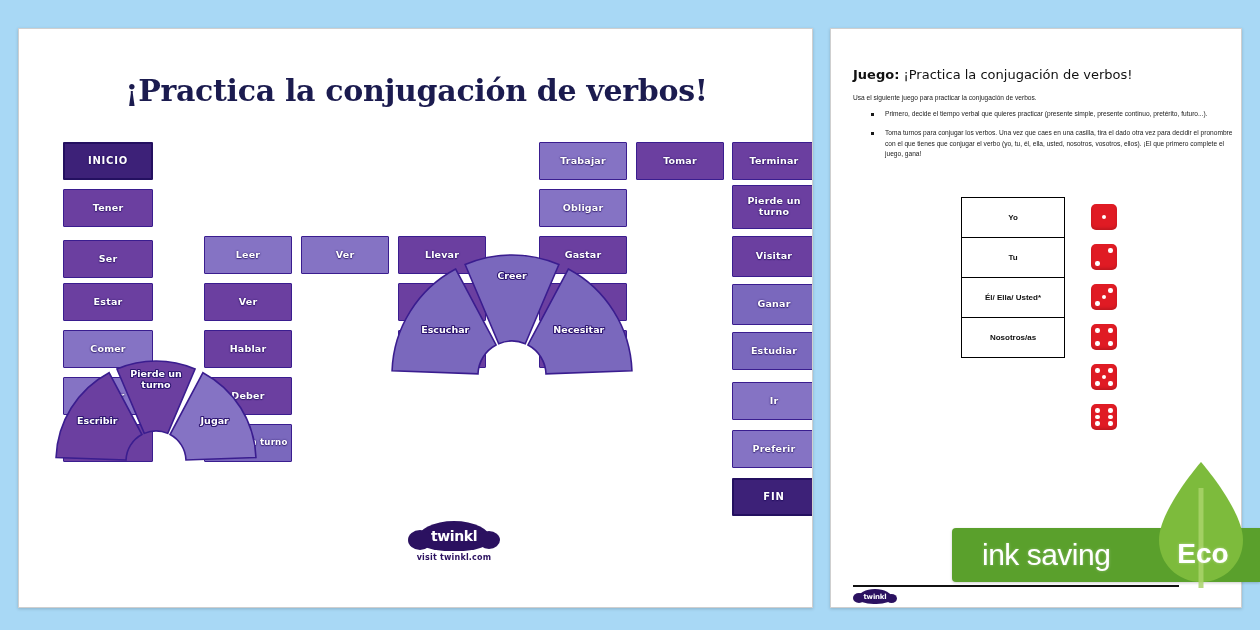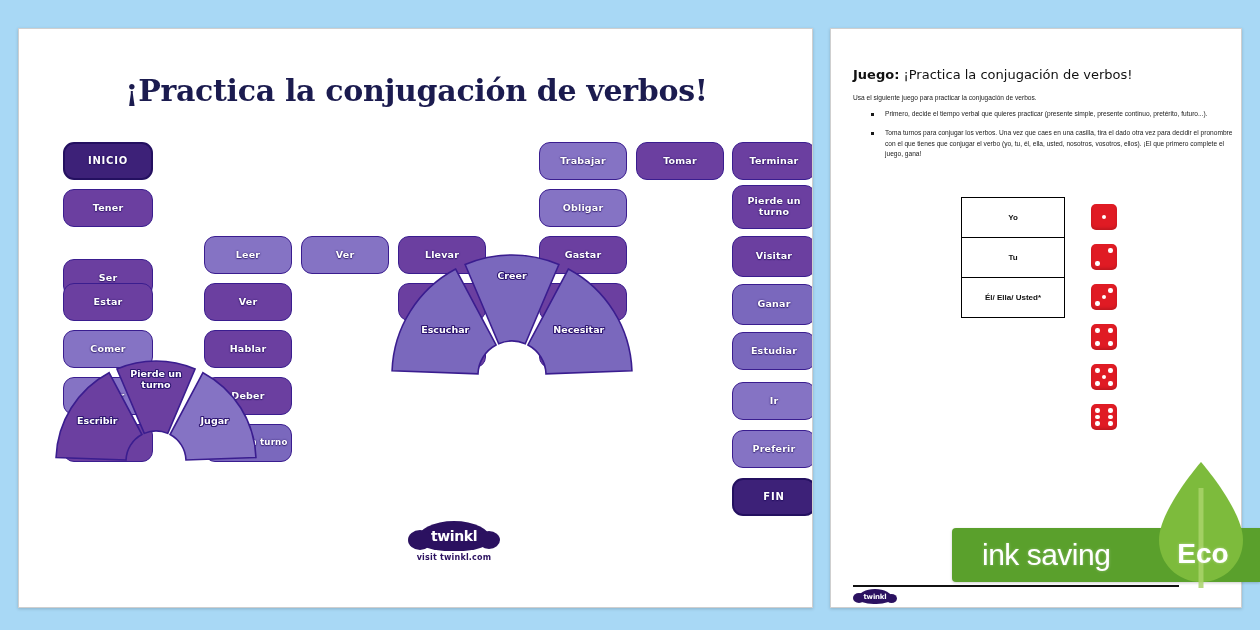--- a/index.html
+++ b/index.html
@@ -36,21 +36,21 @@
     font-weight: 700;
     color: #1b1b4f;
     letter-spacing: -0.3px;
     white-space: nowrap;
   }
 
   
   .tile {
     position: absolute;
     border: 1.5px solid #3a1d8f;
-    border-radius: 11px;
+    border-radius: 1px;
     display: flex;
     align-items: center;
     justify-content: center;
     text-align: center;
     color: #ffffff;
     font-family: "DejaVu Sans", sans-serif;
     font-size: 9.5px;
     font-weight: 700;
     line-height: 1.12;
     letter-spacing: 0.2px;
@@ -253,21 +253,21 @@
 
 <div id="root">
 
   <div class="page" id="page-board">
 
     <div id="board-title">¡Practica la conjugación de verbos!</div>
 
     <div id="tiles-layer">
         <div class="tile c-dark endcap" style="left: 44px; top: 113px; width: 90px; height: 38px;">INICIO</div>
         <div class="tile c-mid" style="left: 44px; top: 160px; width: 90px; height: 38px;">Tener</div>
-        <div class="tile c-mid" style="left: 44px; top: 211px; width: 90px; height: 38px; margin-top: 19px;">Ser</div>
+        <div class="tile c-mid" style="left: 44px; top: 211px; width: 90px; height: 38px;">Ser</div>
         <div class="tile c-mid" style="left: 44px; top: 254px; width: 90px; height: 38px;">Estar</div>
         <div class="tile c-light" style="left: 44px; top: 301px; width: 90px; height: 38px;">Comer</div>
         <div class="tile c-light" style="left: 44px; top: 348px; width: 90px; height: 38px;">Beber</div>
         <div class="tile c-mid" style="left: 44px; top: 395px; width: 90px; height: 38px;">Estudiar</div>
         <div class="tile c-light" style="left: 185px; top: 207px; width: 88px; height: 38px;">Leer</div>
         <div class="tile c-mid" style="left: 185px; top: 254px; width: 88px; height: 38px;">Ver</div>
         <div class="tile c-mid" style="left: 185px; top: 301px; width: 88px; height: 38px;">Hablar</div>
         <div class="tile c-mid" style="left: 185px; top: 348px; width: 88px; height: 38px;">Deber</div>
         <div class="tile c-light2 small-text" style="left: 185px; top: 395px; width: 88px; height: 38px;">Pierde un turno</div>
         <div class="tile c-light" style="left: 282px; top: 207px; width: 88px; height: 38px;">Ver</div>
@@ -338,20 +338,23 @@
         <tbody id="pronoun-tbody">
             <tr>
               <td>Yo</td>
             </tr>
             <tr>
               <td>Tu</td>
             </tr>
             <tr>
               <td>Él/ Ella/ Usted*</td>
             </tr>
+            <tr>
+              <td>Nosotros/as</td>
+            </tr>
           </tbody>
       </table>
       <div class="dice-col" id="dice-col">
           <div class="die">
             <span class="pip" style="grid-area: 2 / 2;"></span>
           </div>
           <div class="die">
             <span class="pip" style="grid-area: 3 / 1;"></span>
             <span class="pip" style="grid-area: 1 / 3;"></span>
           </div>

